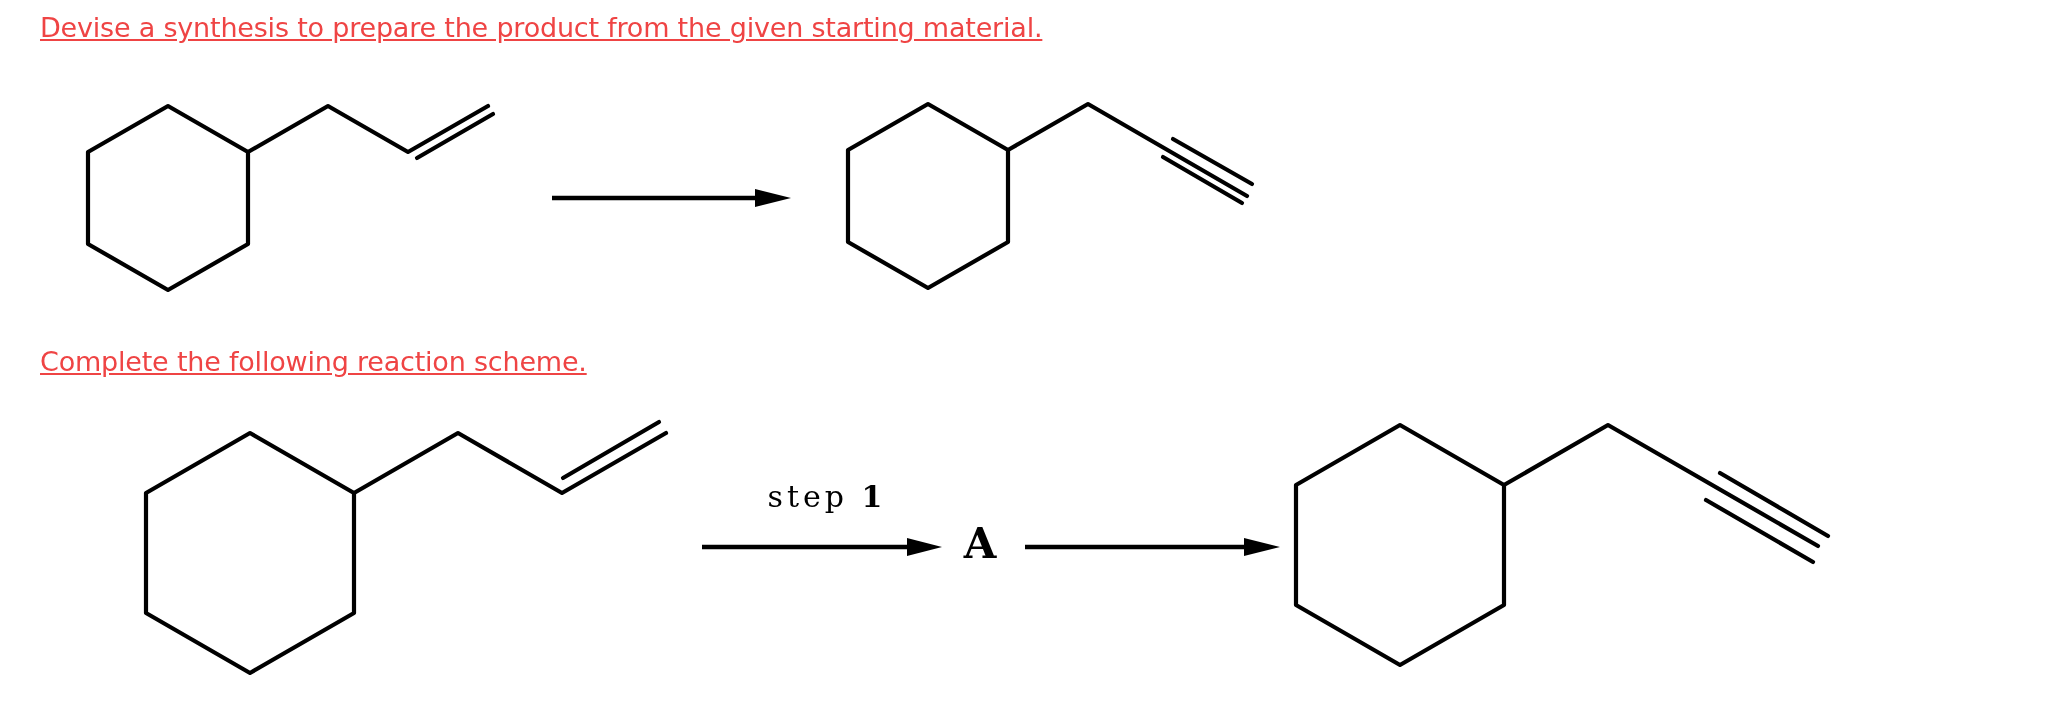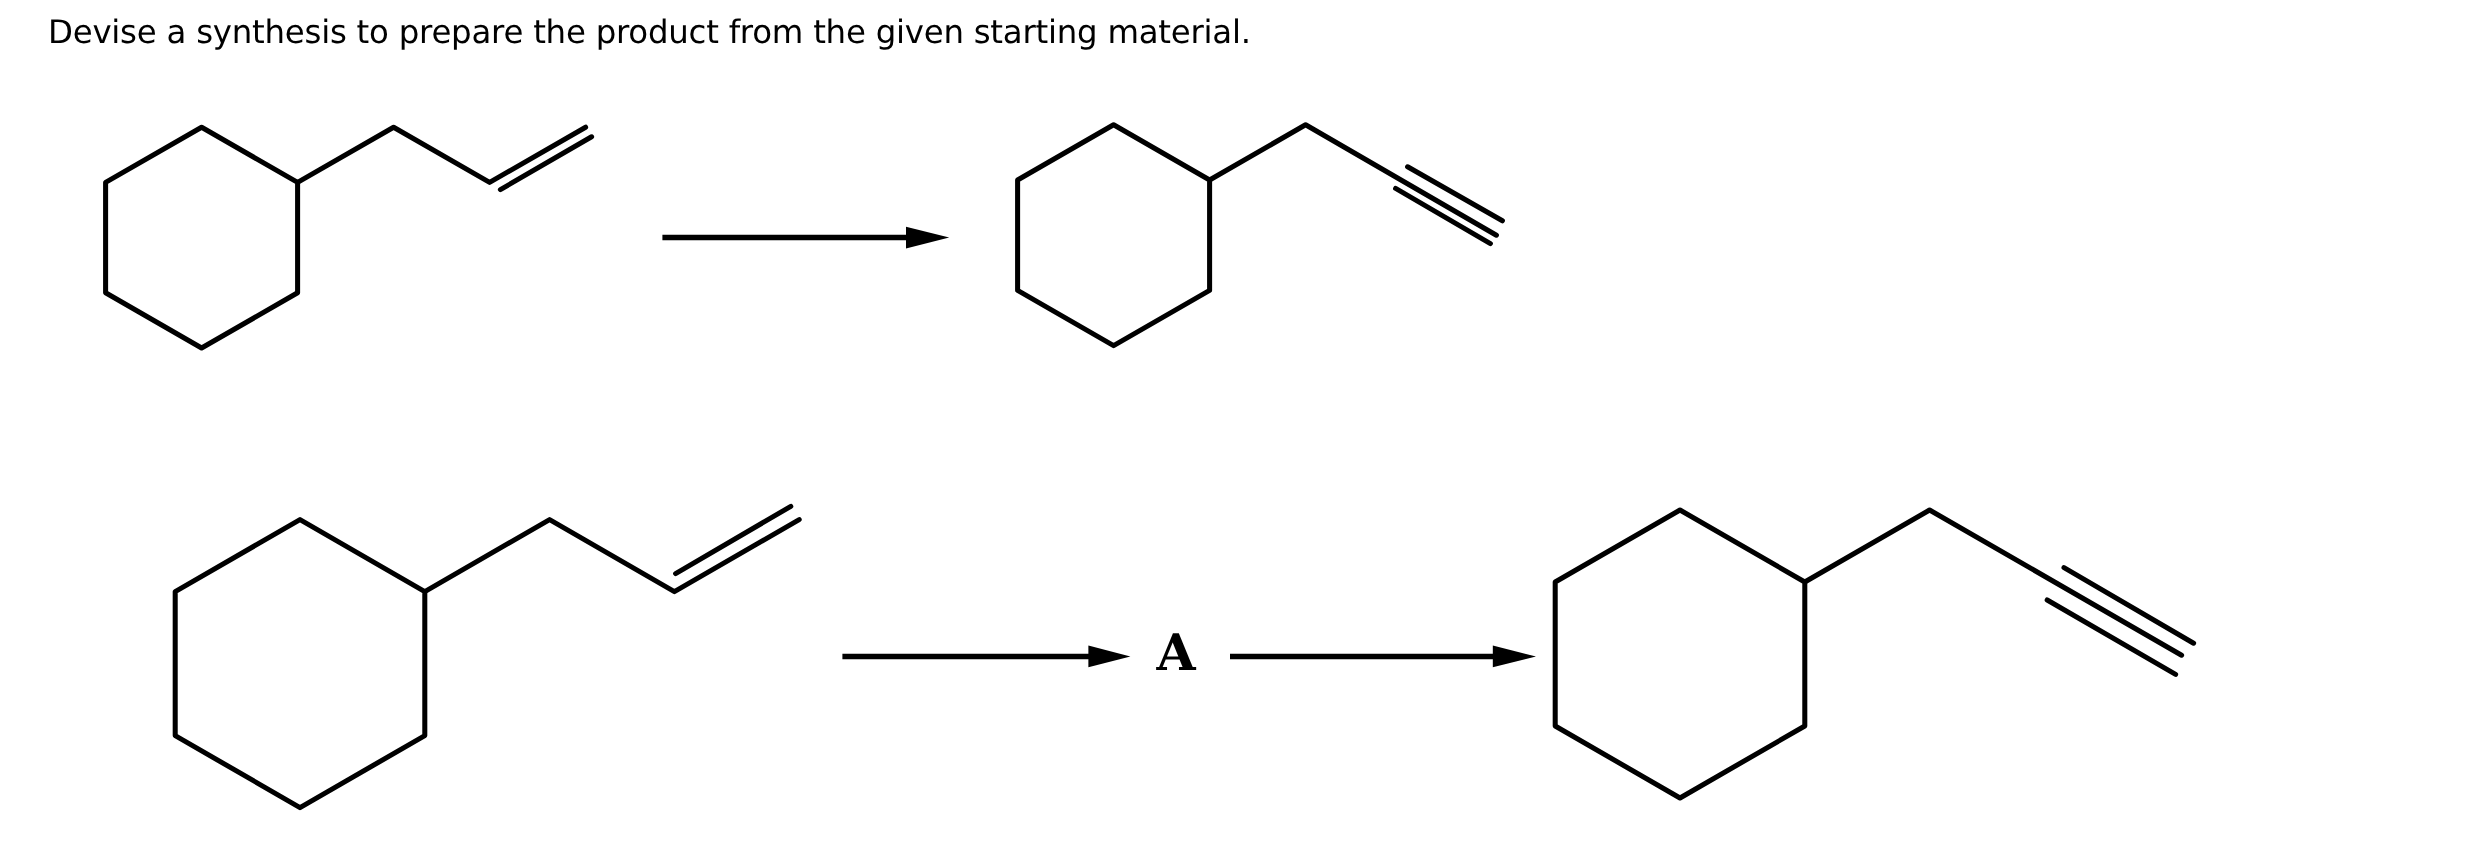--- a/index.html
+++ b/index.html
@@ -11,21 +11,22 @@
     color: #000000;
     font-family: "DejaVu Sans", sans-serif;
     overflow: hidden;
   }
   .instruction {
     position: absolute;
     font-size: 27px;
     line-height: 1;
     letter-spacing: -0.2px;
     white-space: nowrap;
-    color: #000000;
+    color: #ef4444;
+    text-decoration: underline;
   }
   #instruction-1 { left: 40px; top: 14px; }
   #instruction-2 { left: 40px; top: 348px; }
 
   svg.scheme-layer { position: absolute; left: 0; top: 0; }
   .bond { stroke: #000000; stroke-width: 4.2; fill: none; stroke-linecap: round; stroke-linejoin: round; }
   .arrow-line { stroke: #000000; stroke-width: 4.6; fill: none; stroke-linecap: butt; }
   .arrow-head { fill: #000000; stroke: none; }
 
   .step-label {
@@ -55,20 +56,21 @@
     color: #000000;
   }
 </style>
 </head>
 <body>
 
 <div class="canvas">
 
   <div id="instruction-1" class="instruction">Devise a synthesis to prepare the product from the given starting material.</div>
 
+  <div id="instruction-2" class="instruction">Complete the following reaction scheme.</div>
 
   <svg class="scheme-layer" width="2068" height="706" viewBox="0 0 2068 706">
 
     <g>
       <polygon class="bond" points="168,106 248,152 248,244 168,290 88,244 88,152"></polygon>
       <polyline class="bond" points="248,152 328,106 408,152 488,106"></polyline>
       <line class="bond" x1="417" y1="158" x2="493" y2="114"></line>
     </g>
 
     <g>
@@ -100,17 +102,18 @@
     </g>
 
     <g>
       <polygon class="bond" points="1400,425 1504,485 1504,605 1400,665 1296,605 1296,485"></polygon>
       <polyline class="bond" points="1504,485 1608,425 1818,546"></polyline>
       <line class="bond" x1="1720" y1="473" x2="1828" y2="536"></line>
       <line class="bond" x1="1706" y1="500" x2="1813" y2="562"></line>
     </g>
   </svg>
 
+  <div id="step1-label" class="step-label"><span>step</span> <b>1</b></div>
 
 
   <div id="intermediate-label">A</div>
 
 </div>
 
 </body></html>

